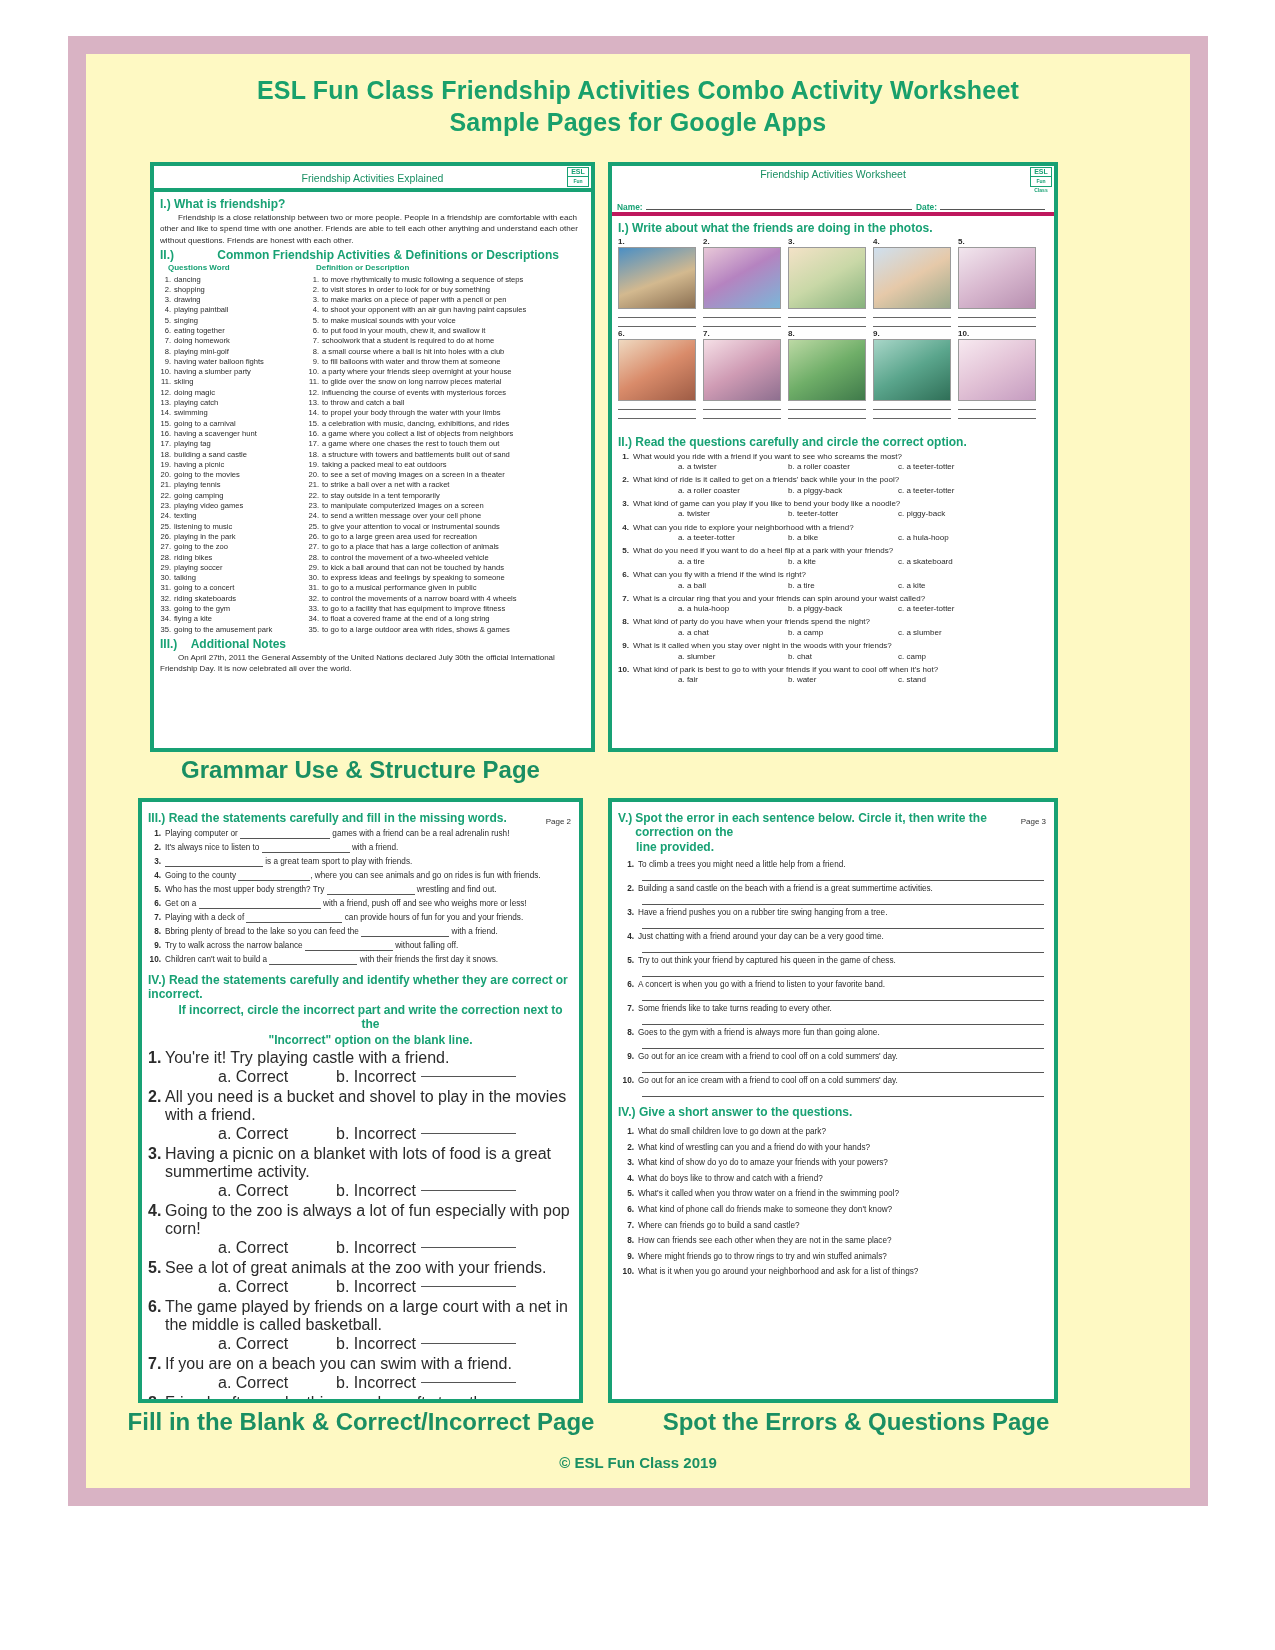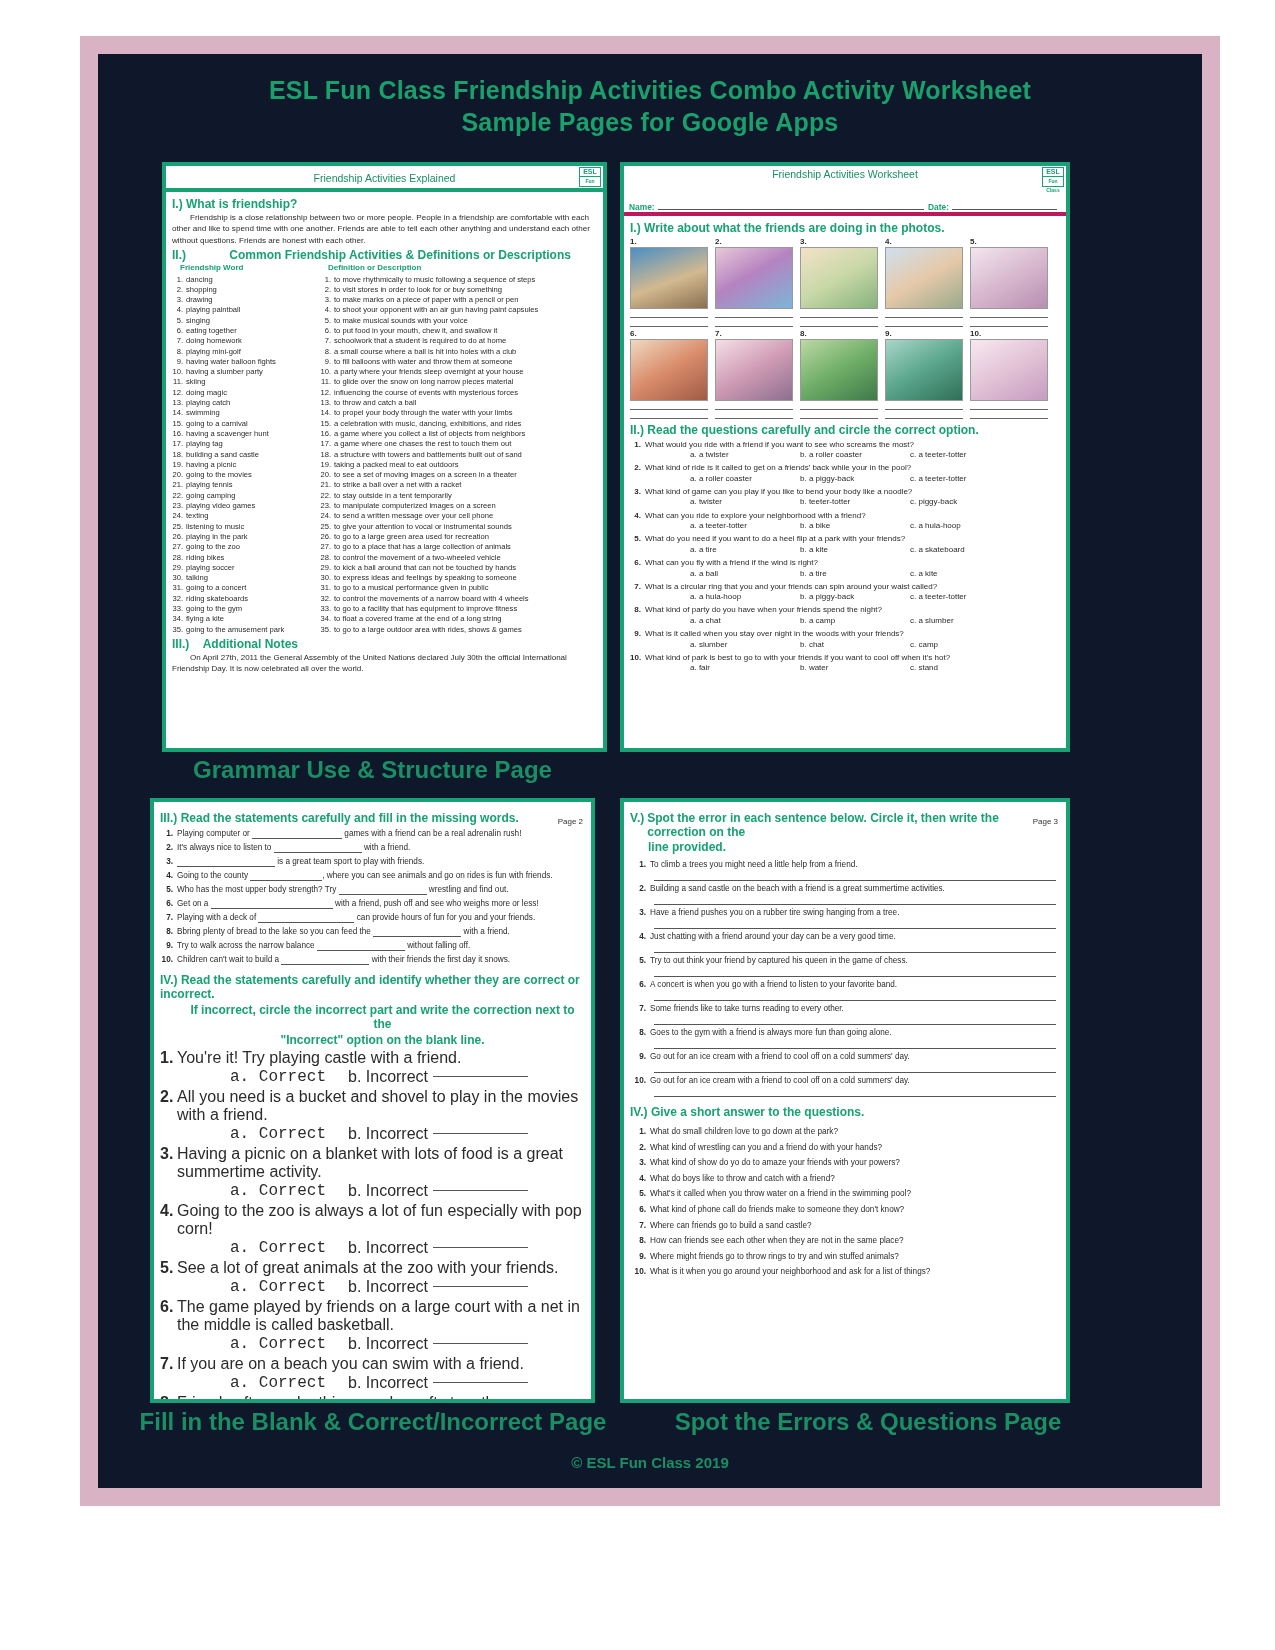--- a/index.html
+++ b/index.html
@@ -6,24 +6,24 @@
   html, body { margin:0; padding:0; }
   body {
     width:1275px; height:1650px;
     background:#ffffff;
     font-family:"Liberation Sans", sans-serif;
     color:#2b2b2b;
     overflow:hidden;
   }
   .page-frame {
     position:absolute;
-    left:80px; top:36px;
+    left:68px; top:36px;
     width:1140px; height:1470px;
     border:18px solid #d9b3c4;
-    background:#0f172a;
+    background:#fef9c3;
   }
   .inner { position:relative; width:100%; height:100%; }
 
   
   .main-title {
     text-align:center;
     color:#19a06b;
     font-size:25px;
     font-weight:bold;
     letter-spacing:.2px;
@@ -111,21 +111,21 @@
 
   
   .fib { font-size:8.2px; line-height:11px; }
   .fib .q { display:flex; margin-top:3px; }
   .fib .q .n { width:17px; flex:none; font-weight:bold; text-align:right; padding-right:4px; }
   .blank { display:inline-block; border-bottom:1px solid #555; vertical-align:bottom; height:9px; }
 
   .ci .q { display:flex; margin-top:2px; }
   .ci .q .n { width:17px; flex:none; font-weight:bold; text-align:right; padding-right:4px; }
   .ci .opts { display:flex; padding-left:70px; margin-top:1px; }
-  .ci .opts .a { width:118px;font-family:Liberation Mono, monospace; }
+  .ci .opts .a { width:118px; }
 
   .spot .q { display:flex; margin-top:2px; }
   .spot .q .n { width:20px; flex:none; font-weight:bold; text-align:right; padding-right:4px; }
   .spot .line { border-bottom:1px solid #555; height:10px; margin:1px 4px 2px 24px; }
 
   .sa .q { display:flex; margin-top:1px; }
   .sa .q .n { width:20px; flex:none; font-weight:bold; text-align:right; padding-right:4px; }
 
   .pagenum { position:absolute; right:8px; top:3px; font-size:8px; color:#333;margin-top:12px; }
 
@@ -172,21 +172,21 @@
       </div>
       <div class="para">Friendship is a close relationship between two or more people.  People in a friendship are comfortable with each other and like to spend time with one another.  Friends are able to tell each other anything and understand each other without questions.  Friends are honest with each other.</div>
 
       <div class="sec-head">
         <span class="rom">II.)</span>
         <span style="padding-left:40px;">Common Friendship Activities &amp; Definitions or Descriptions</span>
       </div>
 
       <div class="cols">
         <div class="col-a">
-          <div class="col-head">Friendship Word</div>
+          <div class="col-head">Questions Word</div>
           <div id="words-list">
                 <div class="li">
                   <span class="n">1.</span>
                   <span class="t">dancing</span>
                 </div>
                 <div class="li">
                   <span class="n">2.</span>
                   <span class="t">shopping</span>
                 </div>
                 <div class="li">
@@ -558,21 +558,21 @@
               <div class="ln"></div>
             </div>
             <div class="photo-cell">
               <div class="num">10.</div>
               <div class="img ph10"></div>
               <div class="ln"></div>
               <div class="ln"></div>
             </div>
           </div>
 
-      <div class="sec-head" style="margin-top:4px;">
+      <div class="sec-head" style="margin-top:16px;">
         <span class="rom">II.)</span>
         <span>Read the questions carefully and circle the correct option.</span>
       </div>
       <div class="mcq" id="mcq-list">
             <div>
               <div class="q">
                 <span class="n">1.</span>
                 <span class="t">What would you ride with a friend if you want to see who screams the most?</span>
               </div>
               <div class="opts">

